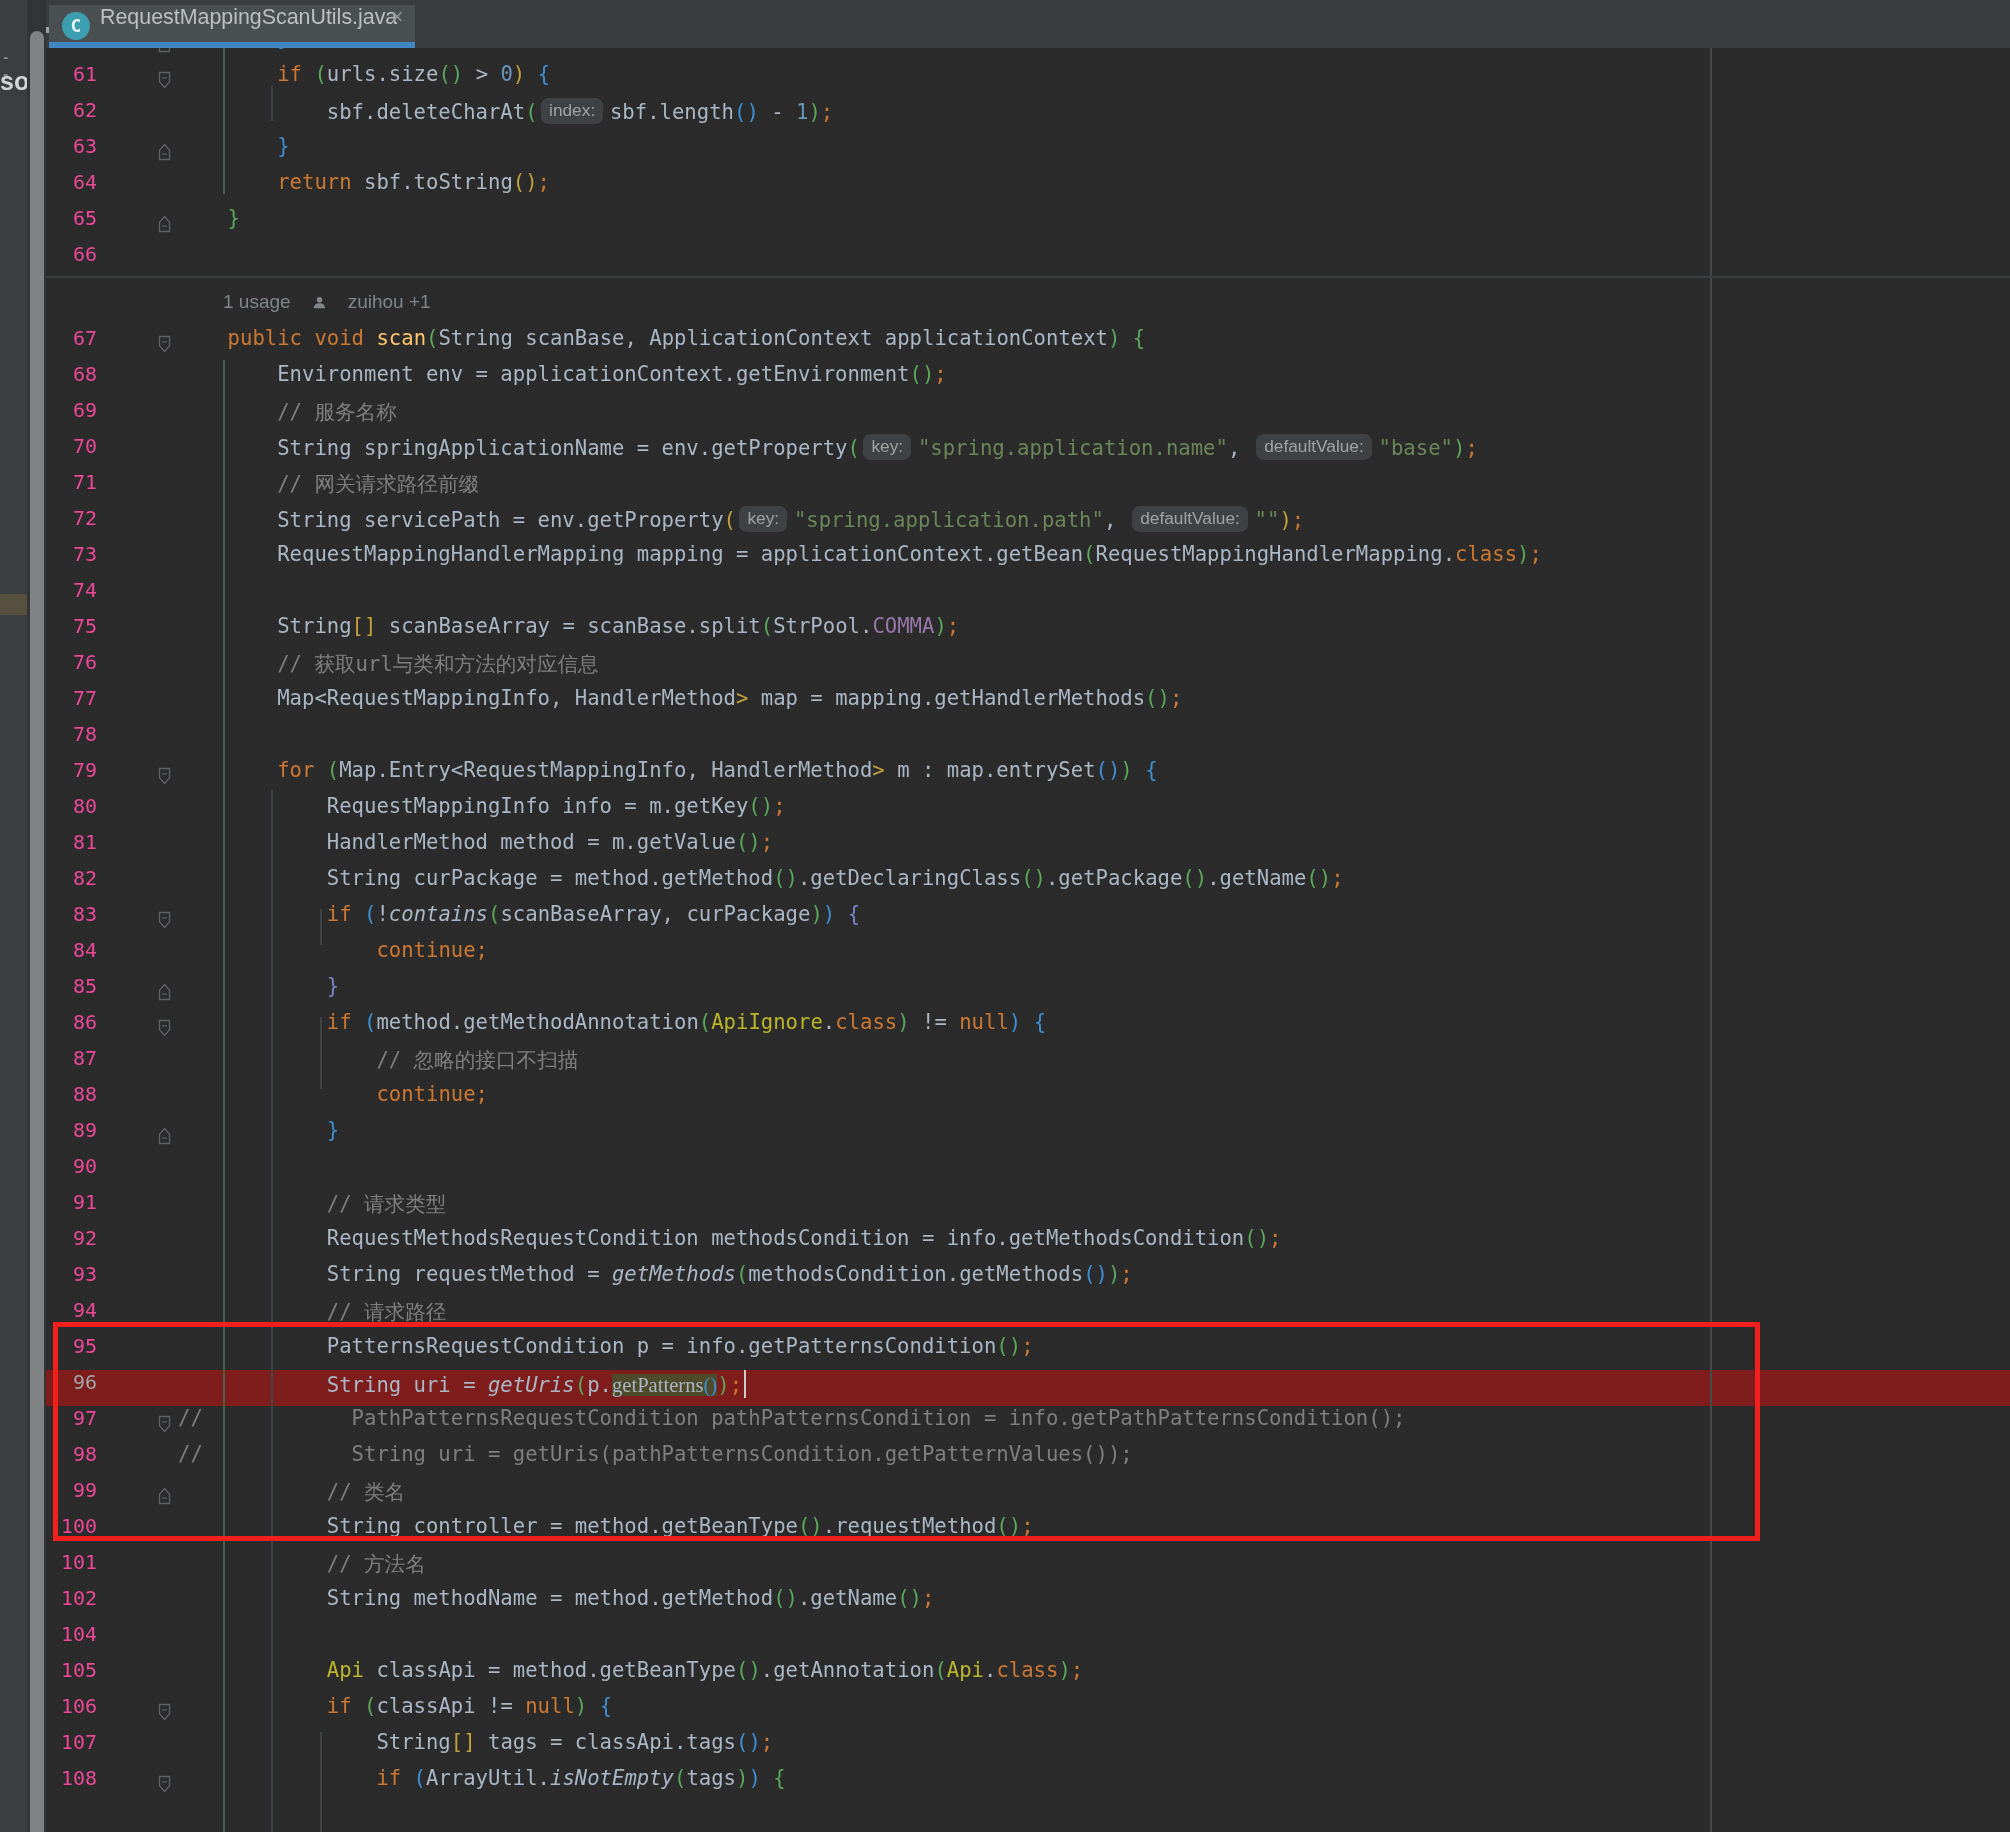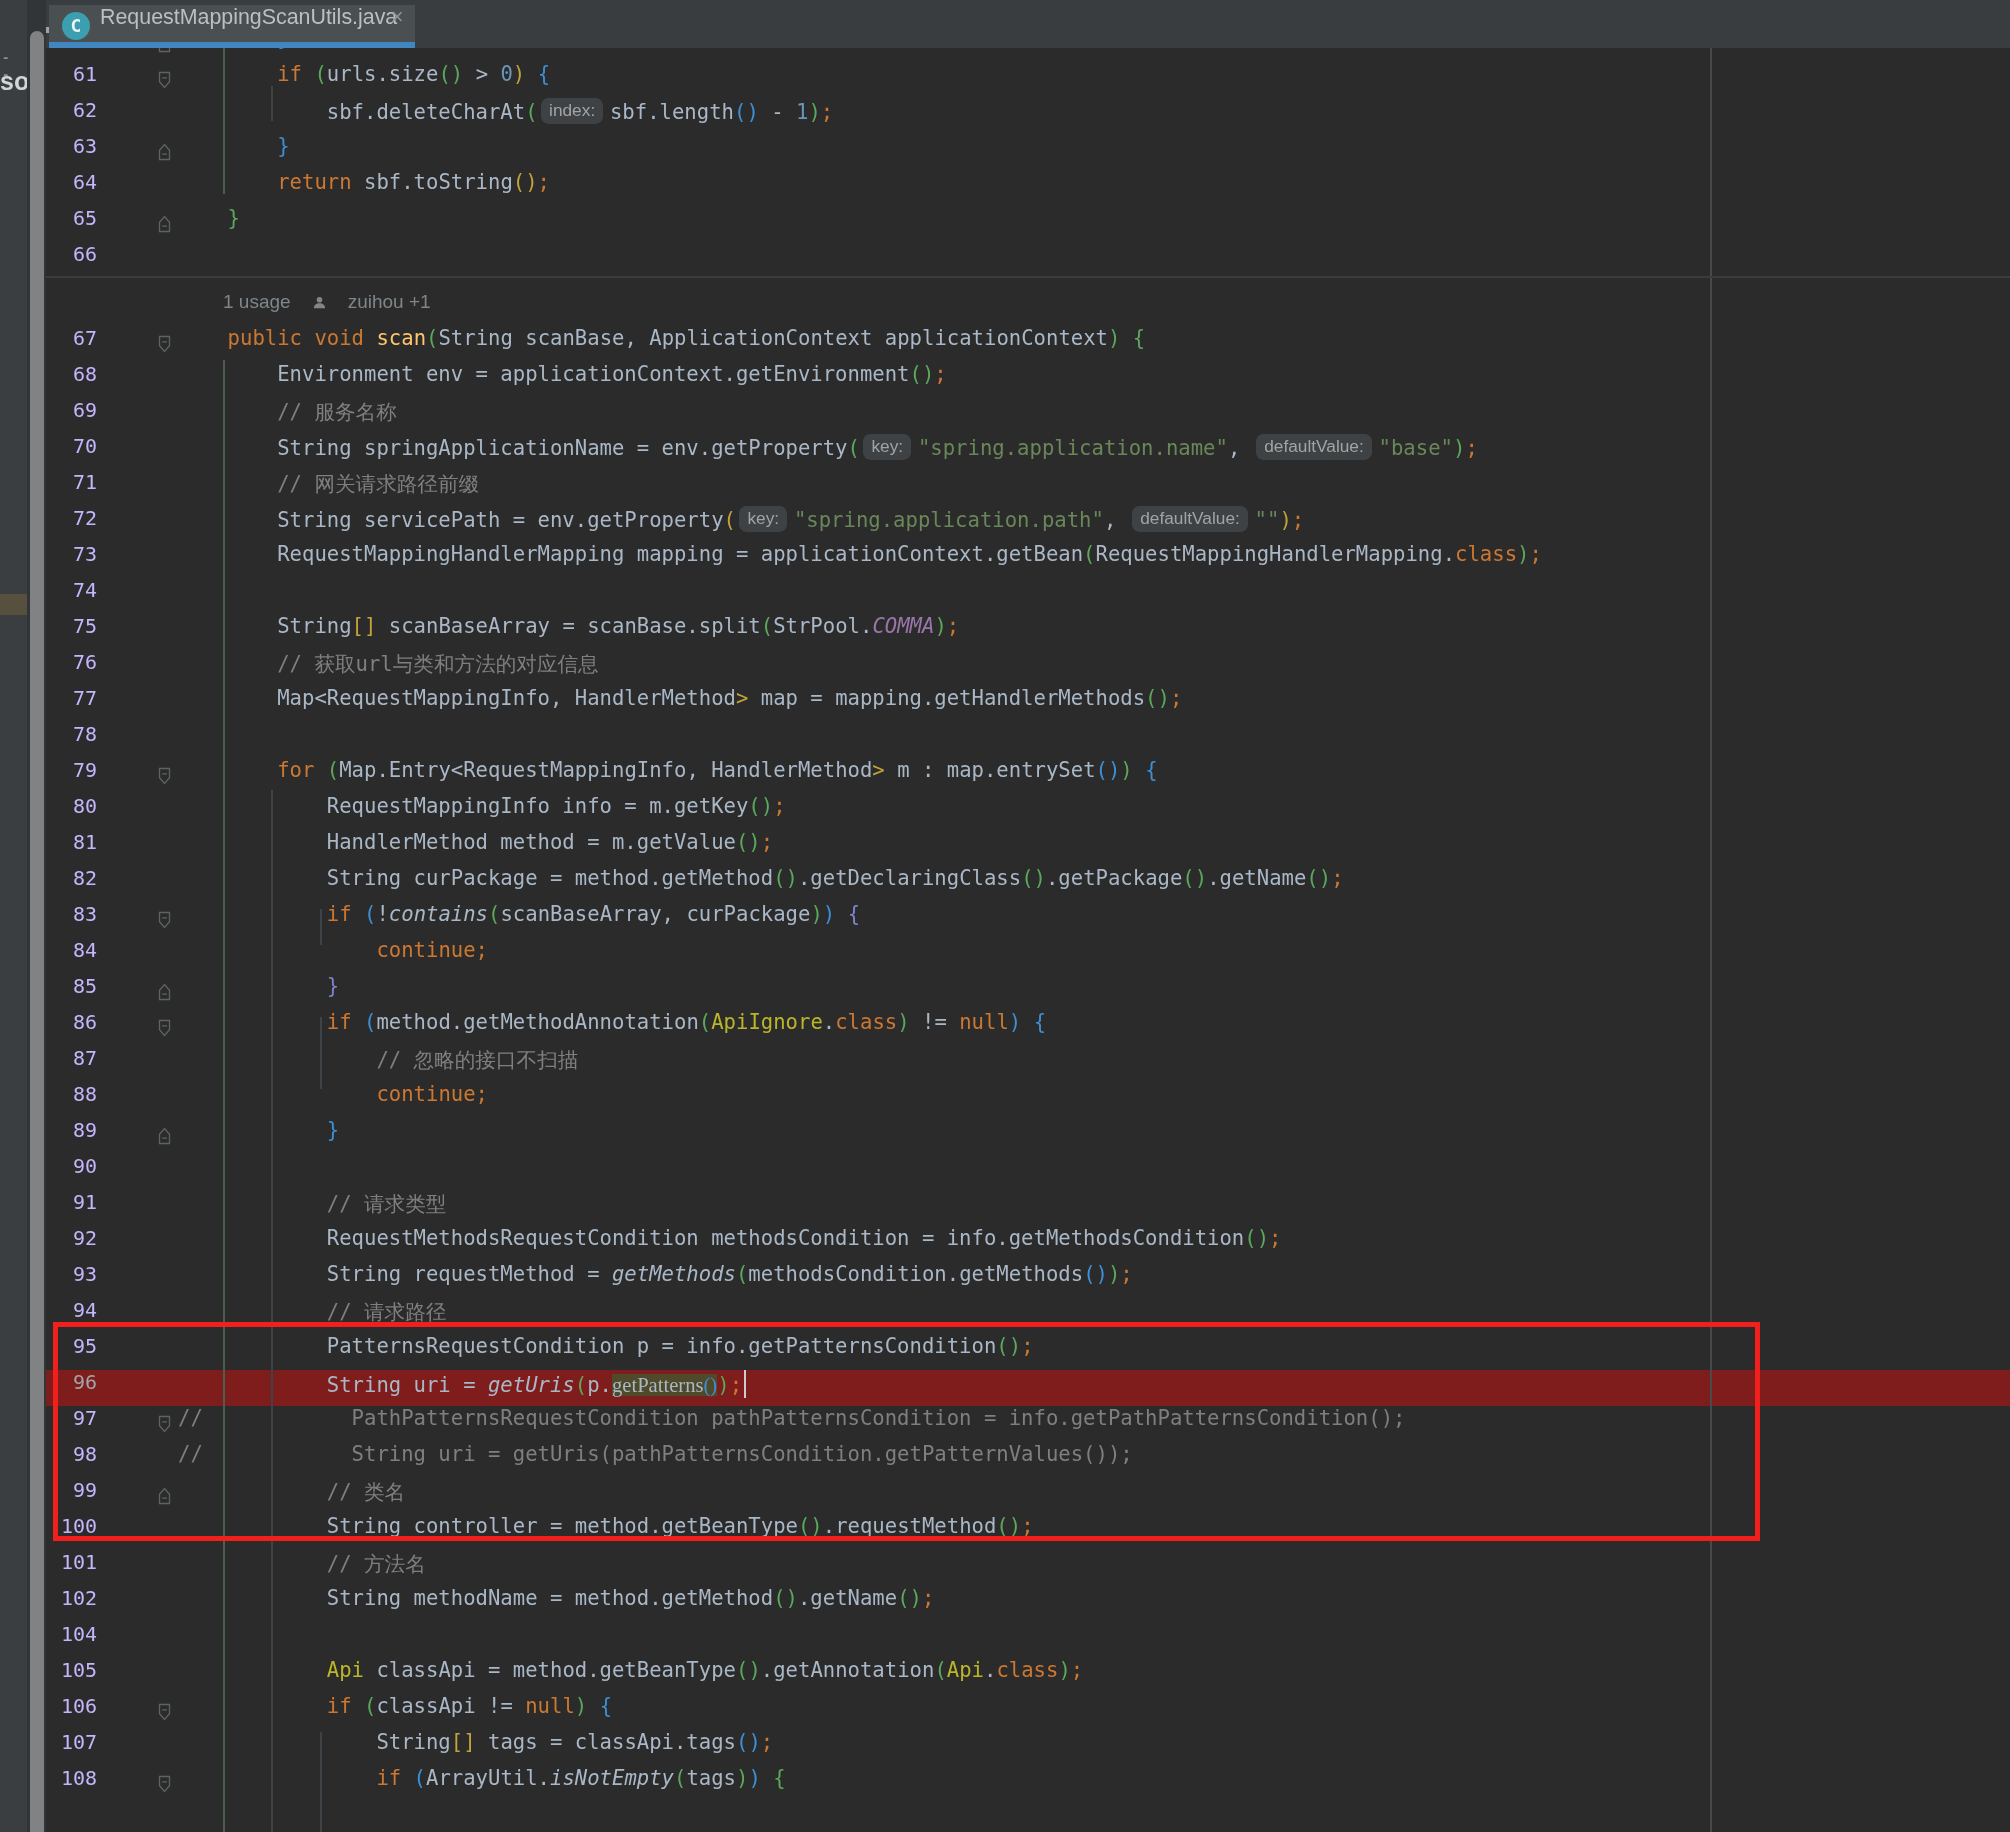--- a/index.html
+++ b/index.html
@@ -22,31 +22,31 @@
   #tab-underline{position:absolute;left:0;bottom:0;width:100%;height:5.8px;background:#4087C2;}
   #class-icon{position:absolute;left:13px;top:6.6px;width:28px;height:28px;border-radius:50%;background:#3C9FB0;color:#E9F7F9;font:700 18px "DejaVu Sans Mono",monospace;text-align:center;line-height:28px;}
   #tab-title{position:absolute;left:51px;top:0;height:41px;line-height:41px;color:#BDBFC1;font:21.4px "Liberation Sans",sans-serif;white-space:nowrap;}
   #tab-close{position:absolute;right:11.5px;top:0;height:41px;line-height:39px;color:#8F9497;font:21.4px "Liberation Sans",sans-serif;}
 
   
   #editor{position:absolute;left:46px;top:26px;right:0;z-index:1;}
   .row{display:flex;height:36px;line-height:36px;white-space:pre;}
   .row.cur{background:#7f1d1d;}
   .row.hint{height:48px;line-height:48px;}
-  .num{width:51px;text-align:right;color:#c4b5fd;font:20px "DejaVu Sans Mono",monospace;flex:none;}
+  .num{width:51px;text-align:right;color:#ec4899;font:20px "DejaVu Sans Mono",monospace;flex:none;}
   .row.cur .num{color:#A1A5A7;}
   .fold{width:81px;flex:none;position:relative;}
   .fold svg{position:absolute;right:5.8px;top:8.2px;}
   .code{flex:auto;font:20.6px "DejaVu Sans Mono",monospace;color:#A9B7C6;white-space:pre;}
   .hintc{color:#7F868A;font:19px "Liberation Sans",sans-serif;padding-left:45px;display:flex;align-items:center;gap:21px;}
 
   .tok{white-space:pre;}
   .t-d{color:#A9B7C6;} .t-k{color:#CC7832;} .t-s{color:#6A8759;} .t-n{color:#6897BB;}
   .t-c{color:#7F7F7F;} .t-a{color:#BBB529;} .t-m{color:#FFC66D;}
-  .t-p{color:#9876AA;font-style:italic;}
+  .t-p{color:#9876AA;}
   .t-g{color:#5BA85B;} .t-b{color:#3E8FD3;} .t-y{color:#C2A23C;} .t-v{color:#7D85CC;}
   .t-i{font-style:italic;} .t-u{text-decoration:underline;text-underline-offset:4.1px;}
   .t-h{background:#4E4A2A;font-family:Liberation Serif, serif;}
   .pill{display:inline-block;background:#3E4245;color:#a3a3a3;border-radius:7.4px;padding:0 8.2px;margin:0 6.6px 0 3.3px;font:17.3px "Liberation Sans",sans-serif;line-height:25.5px;height:25.5px;vertical-align:2.5px;}
   .caret{display:inline-block;width:2.5px;height:28px;background:#CDCDCD;vertical-align:-5.8px;margin-left:1.6px;}
 
   
   .guide{position:absolute;width:1.6px;background:#3E4347;z-index:2;}
   .guide.green{background:#4A5F4C;}
   #margin-guide{position:absolute;left:1710px;top:48px;height:1785px;width:1.6px;background:#47494A;z-index:2;}

